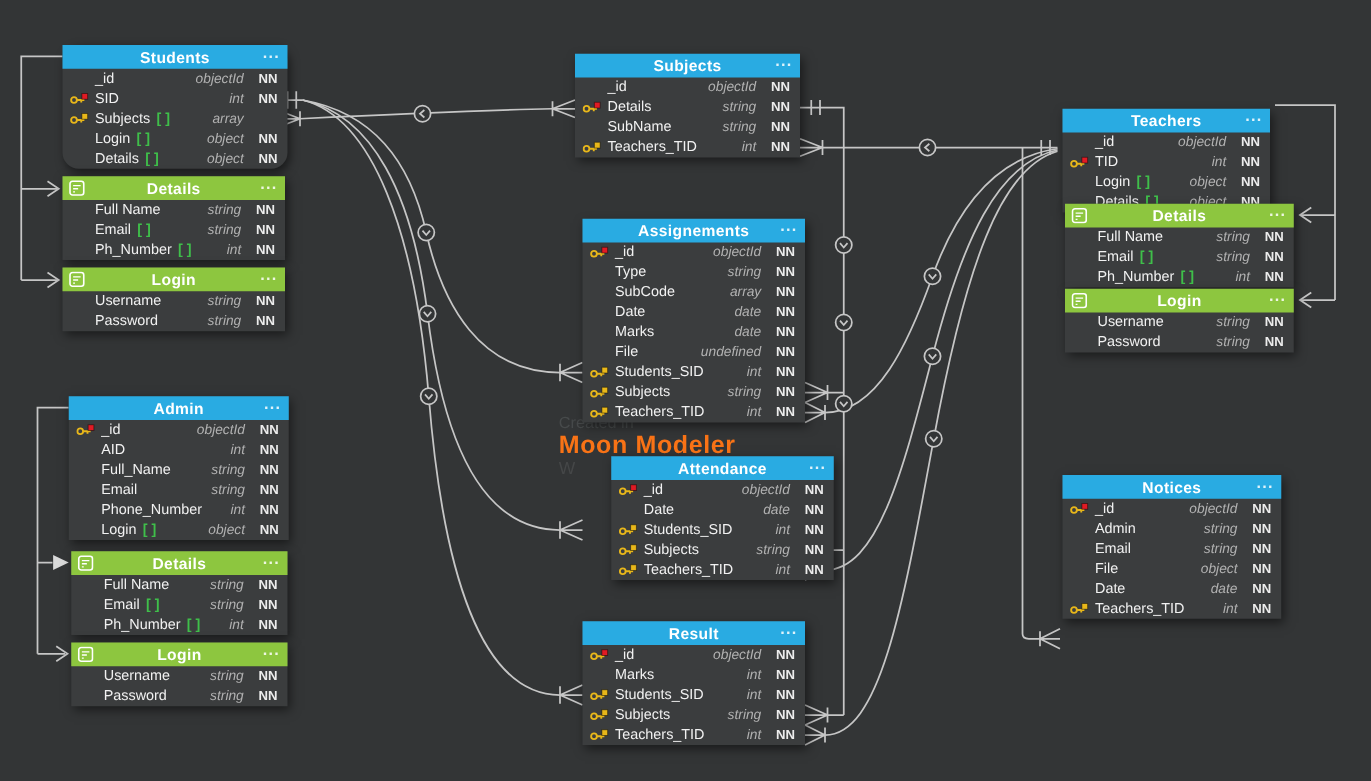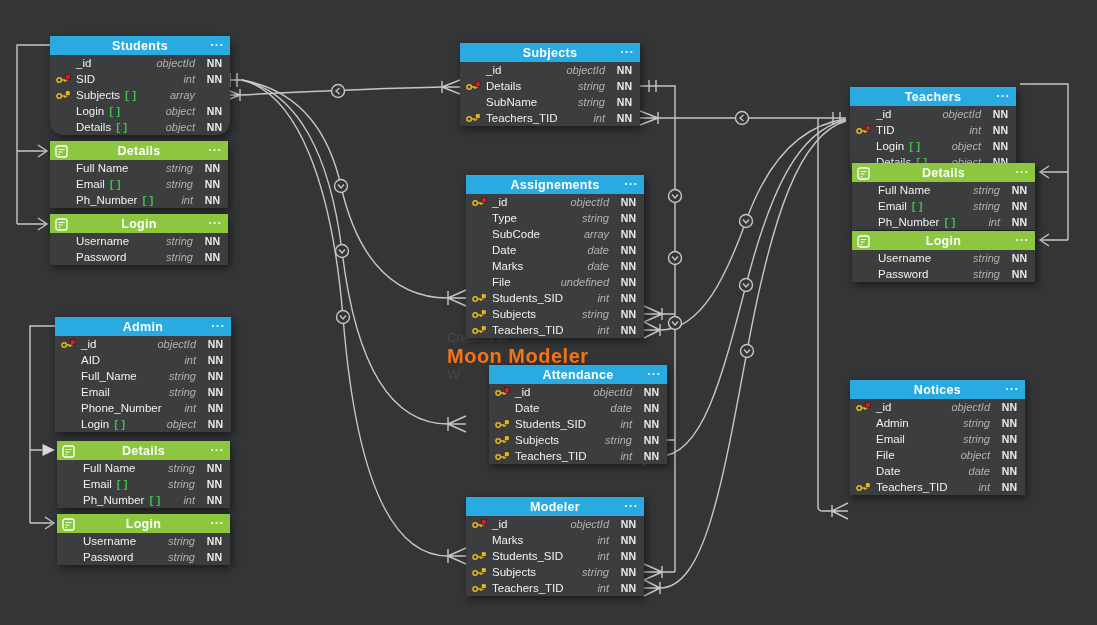--- a/index.html
+++ b/index.html
@@ -573,21 +573,21 @@
           </svg>
         </span>
         <span class="fname">Teachers_TID</span>
         <span class="sp"></span>
         <span class="ftype">int</span>
         <span class="nn">NN</span>
       </div>
     </div>
     <div class="tbl blue" style="left: 466px; top: 497px; width: 178px;">
       <div class="hd">
-        <span class="title">Modeler</span>
+        <span class="title">Result</span>
         <span class="menu">...</span>
       </div>
       <div class="row">
         <span class="key">
           <svg width="15" height="10" viewBox="0 0 15 10">
             <circle cx="3.2" cy="6" r="2.3" fill="none" stroke="#e8b71a" stroke-width="1.5"></circle>
             <path d="M5.5 6 H11.5 M9 6 V8" stroke="#e8b71a" stroke-width="1.5" fill="none"></path>
             <rect x="9.5" y="0.8" width="4.6" height="4.6" fill="#e01b24" stroke="rgba(0,0,0,.45)" stroke-width="0.8"></rect>
           </svg>
         </span>

